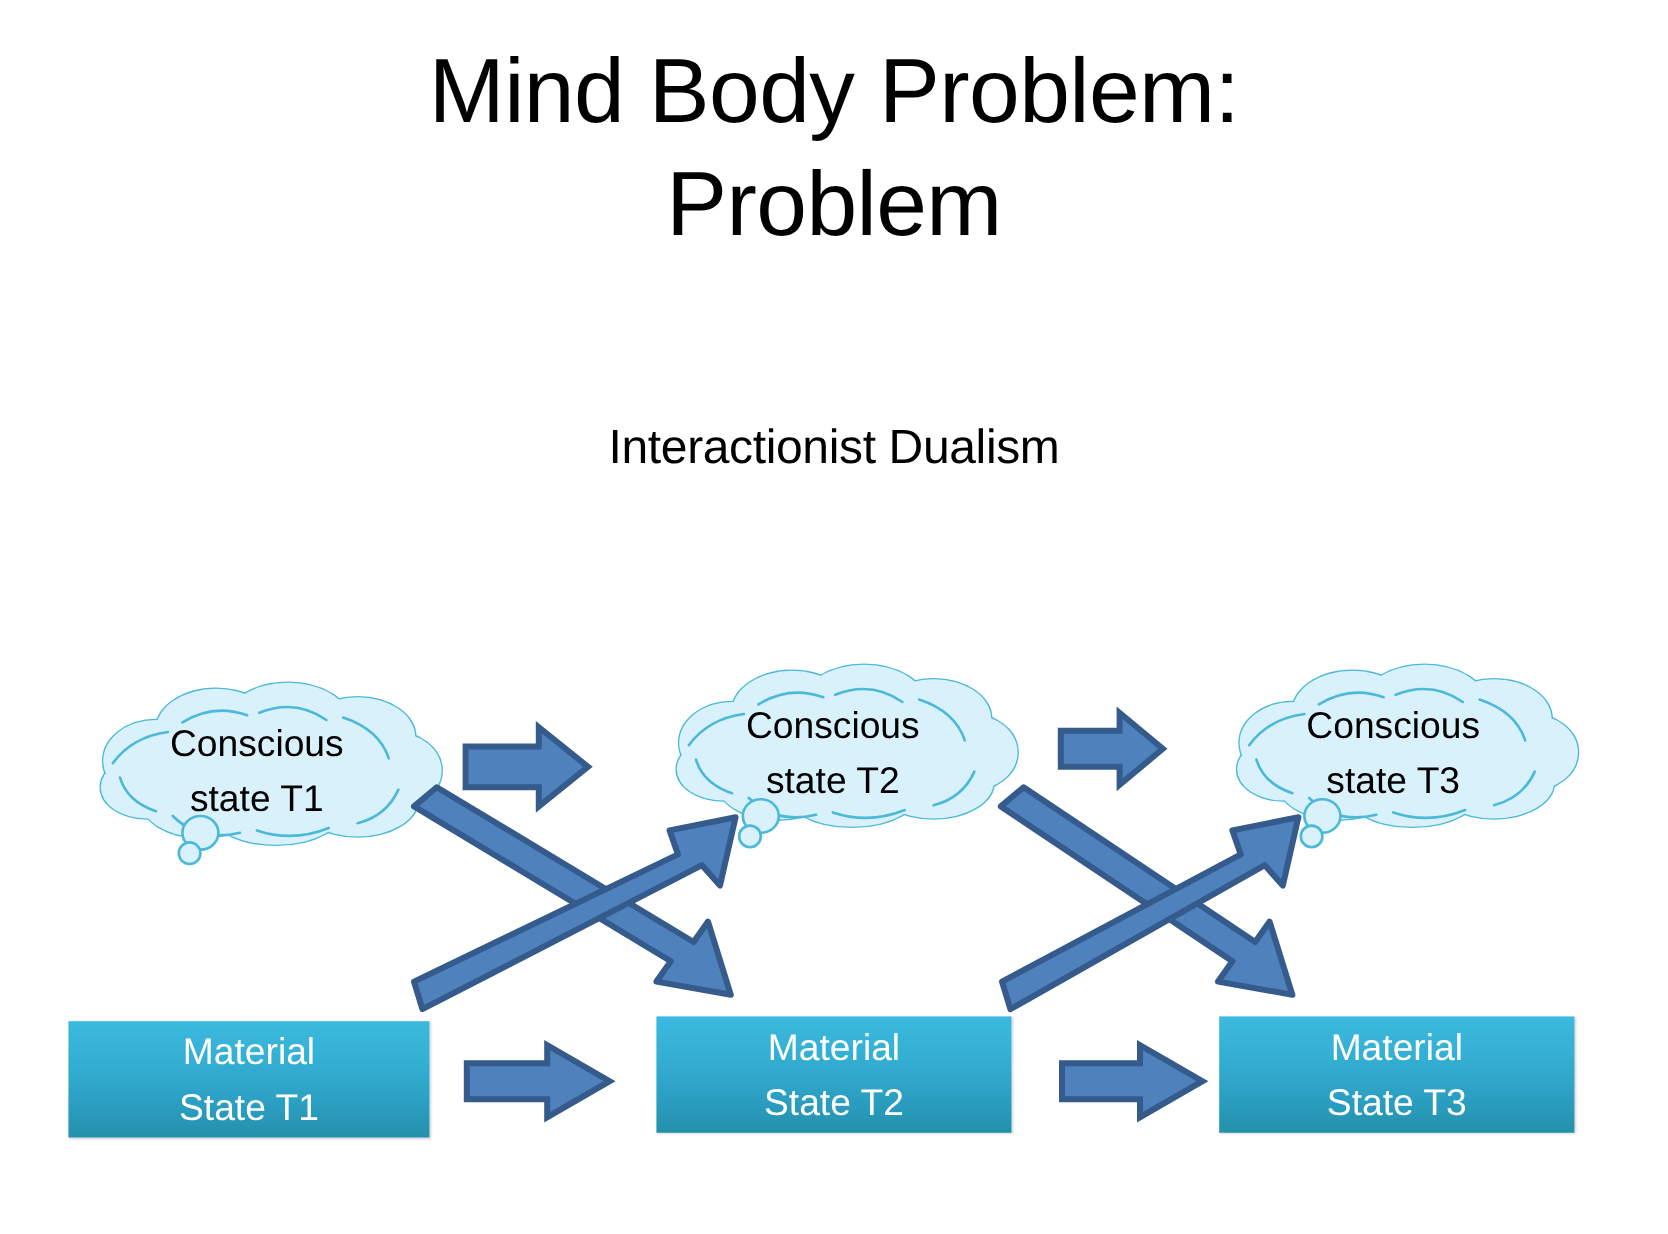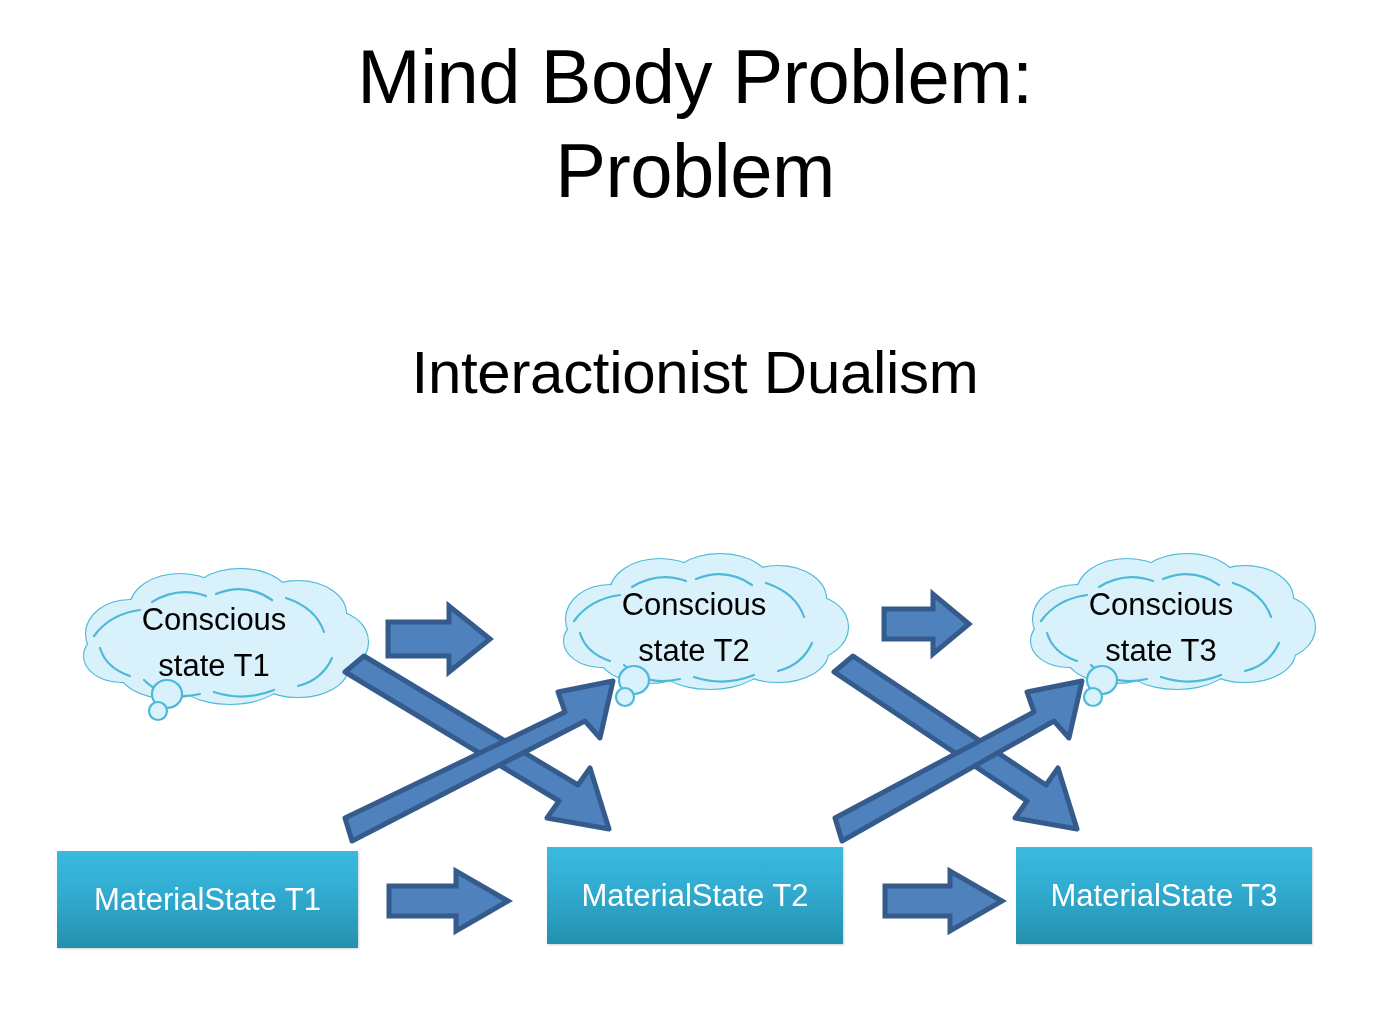--- a/index.html
+++ b/index.html
@@ -41,21 +41,21 @@
     white-space: nowrap;
   }
   .subtitle-block {
     position: absolute;
     left: 0;
     top: 335px;
     width: 1390px;
     text-align: center;
   }
   .subtitle-line {
-    font-size: 60px;
+    font-size: 40px;
     line-height: 76px;
     font-weight: 400;
     letter-spacing: -0.3px;
     color: #000000;
     white-space: nowrap;
   }
 
   
   #diagram {
     position: absolute;
@@ -86,21 +86,21 @@
 
   
   .material-box {
     position: absolute;
     background: linear-gradient(to bottom, #3cb9de 0%, #33afd3 35%, #2b9fc2 70%, #2490ab 100%);
     color: #ffffff;
     font-size: 31px;
     line-height: 46px;
     text-align: left;
     display: flex;
-    flex-direction: row;
+    flex-direction: column;
     align-items: center;
     justify-content: center;
     box-shadow: 1px 1px 2px rgba(0,0,0,0.18);
   }
   .material-line { display: block; white-space: nowrap; }
 </style>
 </head>
 <body>
 
 <div id="slide">

